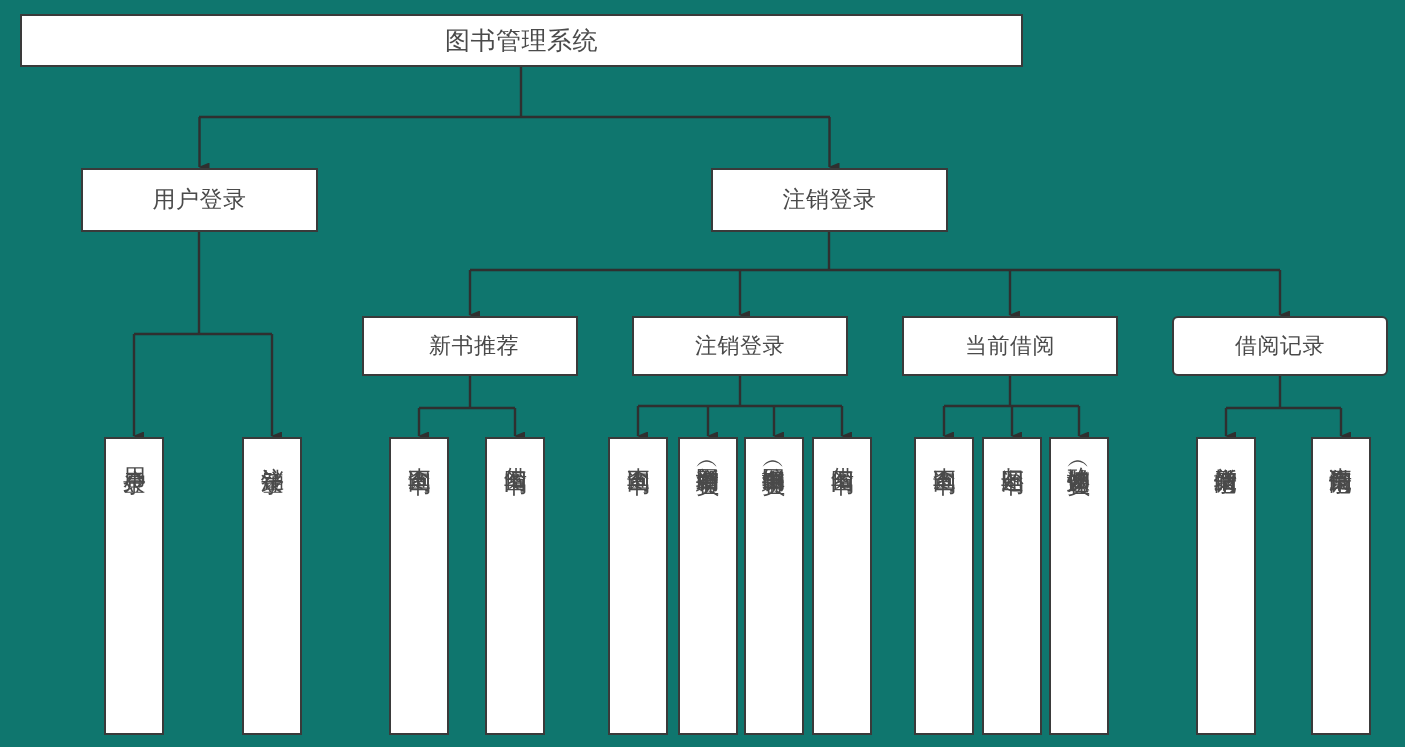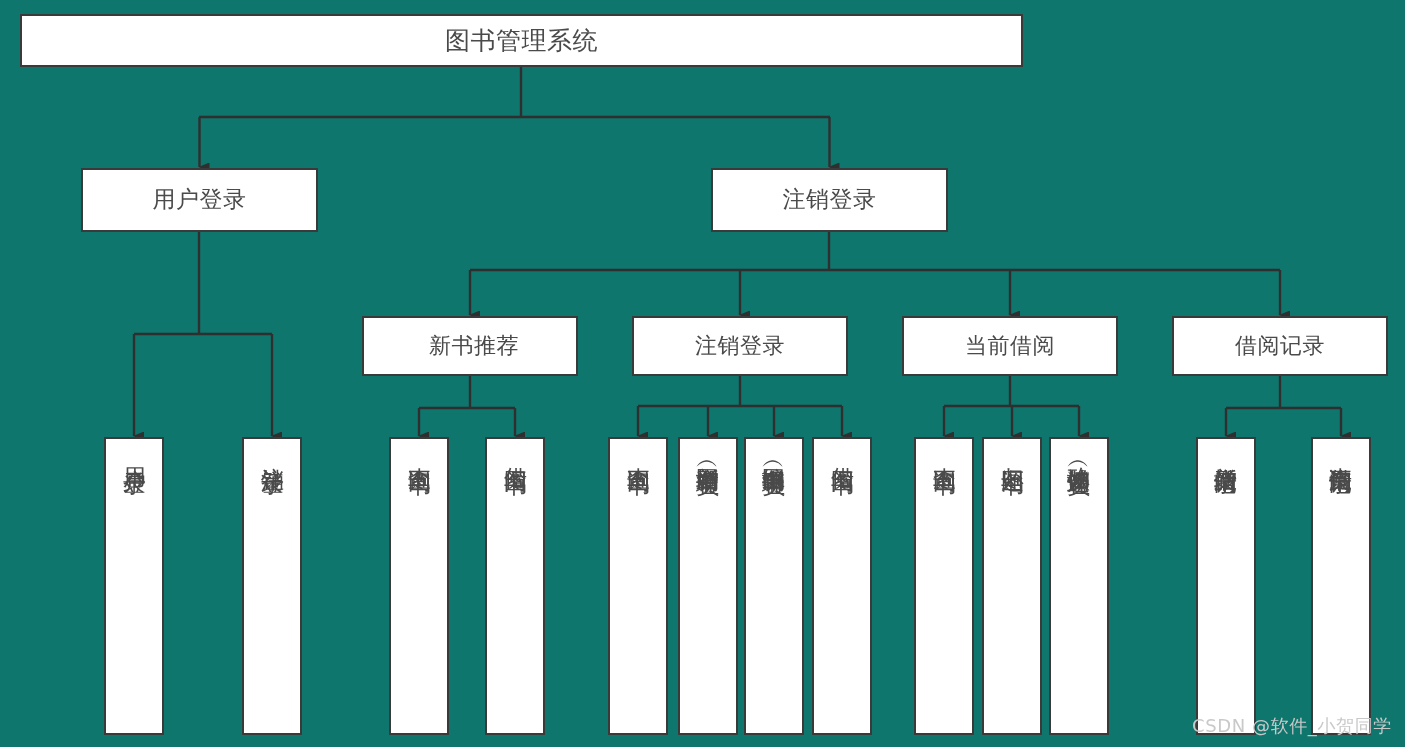--- a/index.html
+++ b/index.html
@@ -140,21 +140,21 @@
       </div>
       <div class="node level-2" style="left: 362px; top: 316px; width: 216px; height: 60px; padding-left: 8px;">
         <span class="node-label">新书推荐</span>
       </div>
       <div class="node level-2" style="left: 632px; top: 316px; width: 216px; height: 60px;">
         <span class="node-label">注销登录</span>
       </div>
       <div class="node level-2" style="left: 902px; top: 316px; width: 216px; height: 60px;">
         <span class="node-label">当前借阅</span>
       </div>
-      <div class="node level-2" style="left: 1172px; top: 316px; width: 216px; height: 60px;">
+      <div class="node level-2" style="left: 1172px; top: 316px; width: 216px; height: 60px; border-radius: 6px;">
         <span class="node-label">借阅记录</span>
       </div>
       <div class="node level-3 leaf" style="left: 104px; top: 437px; width: 60px; height: 298px;">
         <span class="node-label">用户登录</span>
       </div>
       <div class="node level-3 leaf" style="left: 242px; top: 437px; width: 60px; height: 298px;">
         <span class="node-label">注销登录</span>
       </div>
       <div class="node level-3 leaf" style="left: 389px; top: 437px; width: 60px; height: 298px;">
         <span class="node-label">查询图书</span>
@@ -184,14 +184,13 @@
         <span class="node-label">确认归还（管理员）</span>
       </div>
       <div class="node level-3 leaf tall-text" style="left: 1196px; top: 437px; width: 60px; height: 298px;">
         <span class="node-label">新增借阅记录</span>
       </div>
       <div class="node level-3 leaf tall-text" style="left: 1311px; top: 437px; width: 60px; height: 298px;">
         <span class="node-label">查询借阅记录</span>
       </div>
     </div>
 
-  <div id="watermark">CSDN @软件_小贺同学</div>
 </div>
 
 </body></html>

